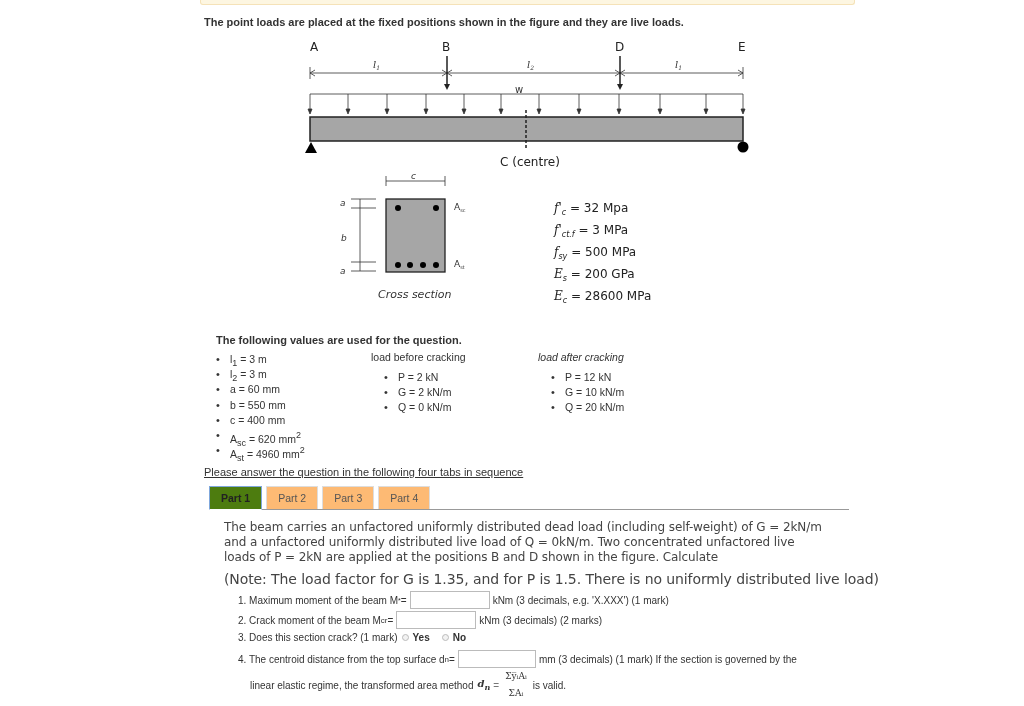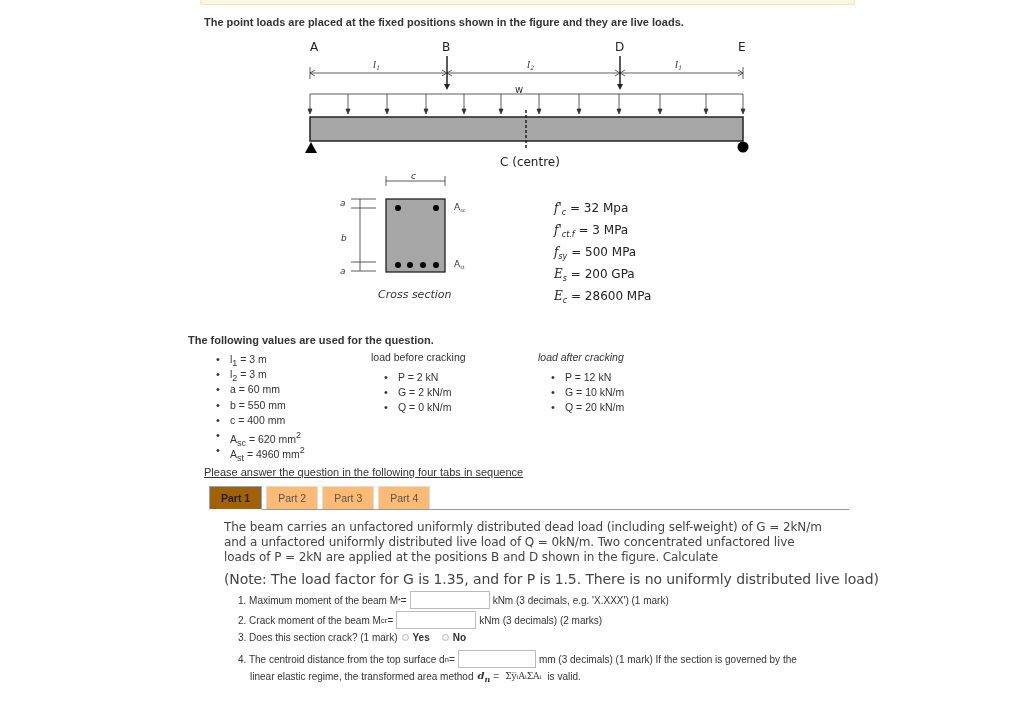--- a/index.html
+++ b/index.html
@@ -10,45 +10,45 @@
 
   .intro { position: absolute; left: 204px; top: 16px; font-size: 11px; font-weight: bold; color: #333; }
 
   .figure { position: absolute; left: 290px; top: 36px; width: 480px; height: 290px; }
   .figure svg { position: absolute; left: 0; top: 0; }
 
   .params { position: absolute; left: 554px; top: 200px; font-family: "DejaVu Sans", sans-serif; font-size: 12px; color: #222; line-height: 17.5px; }
   .params i { font-family: "DejaVu Serif", serif; }
   .params sub { font-size: 8px; font-style: italic; }
 
-  .values-title { position: absolute; left: 188px; top: 334px; font-size: 11px; font-weight: bold; color: #333; }
+  .values-title { position: absolute; left: 216px; top: 334px; font-size: 11px; font-weight: bold; color: #333; }
 
   .list { position: absolute; list-style: none; font-size: 10.5px; color: #333; }
   .list li { position: relative; padding-left: 14px; height: 15.2px; line-height: 15px; }
   .list li::before { content: "•"; position: absolute; left: 0; top: 0; font-size: 11px; }
   .list sub { font-size: 9px; }
   .list sup { font-size: 9px; }
   .col-head { position: absolute; font-size: 10.5px; color: #333; }
 
   .seq-note { position: absolute; left: 204px; top: 466px; font-size: 11px; color: #333; text-decoration: underline; }
 
   .tabs { position: absolute; left: 209px; top: 486px; width: 640px; height: 24px; border-bottom: 1px solid #999; display: flex; }
   .tab { height: 23px; padding: 0 11px; margin-right: 4px; line-height: 22px; font-size: 10.5px; background: #fdba74; border: 1px solid #ddd; border-bottom: none; color: #555; cursor: pointer; }
-  .tab.active { background: #a16207; border: 1px solid #7fa7dc; border-bottom: 1px solid #fff; color: #222; font-weight: bold; height: 24px; }
+  .tab.active { background: #4d7c0f; border: 1px solid #7fa7dc; border-bottom: 1px solid #fff; color: #222; font-weight: bold; height: 24px; }
 
   .question { position: absolute; left: 224px; top: 520px; width: 600px; font-family: "DejaVu Sans", sans-serif; font-size: 12px; color: #444; line-height: 15px; letter-spacing: -0.1px; }
   .note { position: absolute; left: 224px; top: 571px; font-family: "DejaVu Sans", sans-serif; font-size: 14px; color: #444; letter-spacing: -0.1px; }
 
   .q-item { position: absolute; font-size: 10px; color: #333; display: flex; align-items: center; white-space: nowrap; }
   .q-item input[type=text] { height: 18px; border: 1px solid #bbb; margin: 0 3px; font-size: 10px; padding: 0 3px; }
   .q-item sub { font-size: 8px; }
   .q-item sup { font-size: 7px; }
   .radio { width: 7px; height: 7px; border: 1px solid #bbb; border-radius: 50%; display: inline-block; margin: 0 4px 0 4px; background: #f2f2f2; cursor: pointer; }
   .bold { font-weight: bold; }
-  .frac { display: inline-flex; align-items: center; font-family: "DejaVu Serif", serif; font-size: 9px; margin: 0 6px; line-height: 17px; }
+  .frac { display: inline-flex; flex-direction: column; align-items: center; font-family: "DejaVu Serif", serif; font-size: 9px; margin: 0 6px; line-height: 17px; }
   .math { font-family: "DejaVu Serif", serif; font-style: italic; font-weight: bold; font-size: 10px; }
 </style>
 </head>
 <body>
 
 <div class="banner"></div>
 
 <div class="intro">The point loads are placed at the fixed positions shown in the figure and they are live loads.</div>
 
 <div class="figure">

